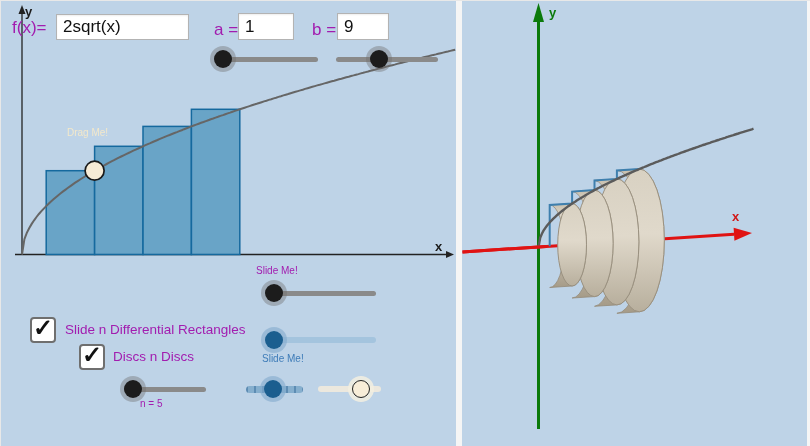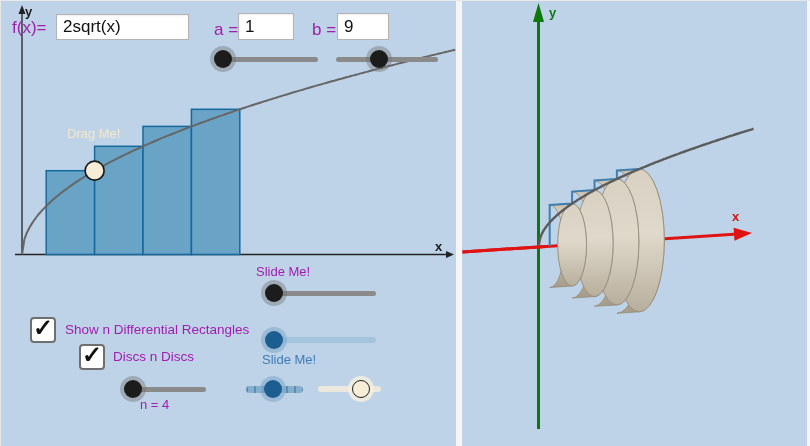--- a/index.html
+++ b/index.html
@@ -3,21 +3,21 @@
 <meta charset="utf-8">
 <style>
   html,body{margin:0;padding:0;background:#fff}
   .app{position:relative;width:810px;height:446px;background:#bed3e7;overflow:hidden;
        font-family:"Liberation Sans",sans-serif;border-top:1px solid #e8e8e8;border-left:1px solid #e8e8e8}
   svg.scene{position:absolute;left:0;top:0;z-index:1}
   .divider{position:absolute;top:0;left:455px;width:6px;height:446px;background:#f5f5f5;z-index:2}
   .edge-right{position:absolute;top:0;left:806px;width:4px;height:446px;background:#f6f6f6;z-index:2}
   .lbl{position:absolute;z-index:3;color:#a21caf;white-space:nowrap;line-height:1.15}
   .lbl.big{font-size:17px}
-  .lbl.small{font-size:13px}
+  .lbl.small{font-size:10px}
   .lbl.cb{font-size:13.5px}
   .lbl.cream{color:#f3e8cb}
   .lbl.blue{color:#3e7cb8}
   .lbl.axis2d{font-size:13px;color:#1b1b1b;font-weight:bold}
   .lbl.axis3d-y{font-size:13px;color:#0b7a0b;font-weight:bold}
   .lbl.axis3d-x{font-size:13px;color:#d01818;font-weight:bold}
   .ggb-input{position:absolute;z-index:3;border:1px solid #b3b3b3;border-radius:0;background:#fff;
        font-family:"Liberation Sans",sans-serif;font-size:17px;color:#111;padding:0 6px;
        box-shadow:inset 0 1px 2px rgba(0,0,0,.07);outline:none}
   .slider{position:absolute;z-index:3;height:18px}
@@ -107,38 +107,38 @@
 
   <span class="lbl small" style="left:255px;top:264px">Slide Me!</span>
   <div class="slider" style="left:267px;top:283px;width:108px">
     <div class="track"></div>
     <div class="knob black" style="left:-3px"></div>
   </div>
 
   <div class="checkbox" style="left:29px;top:316px">
     <span class="check">✓</span>
   </div>
-  <span class="lbl cb" style="left:64px;top:321px">Show n Differential Rectangles</span>
+  <span class="lbl cb" style="left:64px;top:321px">Slide n Differential Rectangles</span>
 
   <div class="checkbox" style="left:78px;top:343px">
     <span class="check">✓</span>
   </div>
   <span class="lbl cb" style="left:112px;top:348px">Discs n Discs</span>
 
   <div class="slider" style="left:267px;top:330px;width:108px">
     <div class="track blue"></div>
     <div class="knob blue" style="left:-3px"></div>
   </div>
   <span class="lbl small blue" style="left:261px;top:352px">Slide Me!</span>
 
   <div class="slider" style="left:123px;top:379px;width:82px">
     <div class="track"></div>
     <div class="knob black" style="left:0px"></div>
   </div>
-  <span class="lbl small" style="left:139px;top:397px">n = 4</span>
+  <span class="lbl small" style="left:139px;top:397px">n = 5</span>
 
   <div class="slider" style="left:245px;top:379px;width:57px">
     <div class="track dotted"></div>
     <div class="knob blue" style="left:18px"></div>
   </div>
   <div class="slider" style="left:317px;top:379px;width:63px">
     <div class="track white"></div>
     <div class="knob cream" style="left:34px"></div>
   </div>
 

